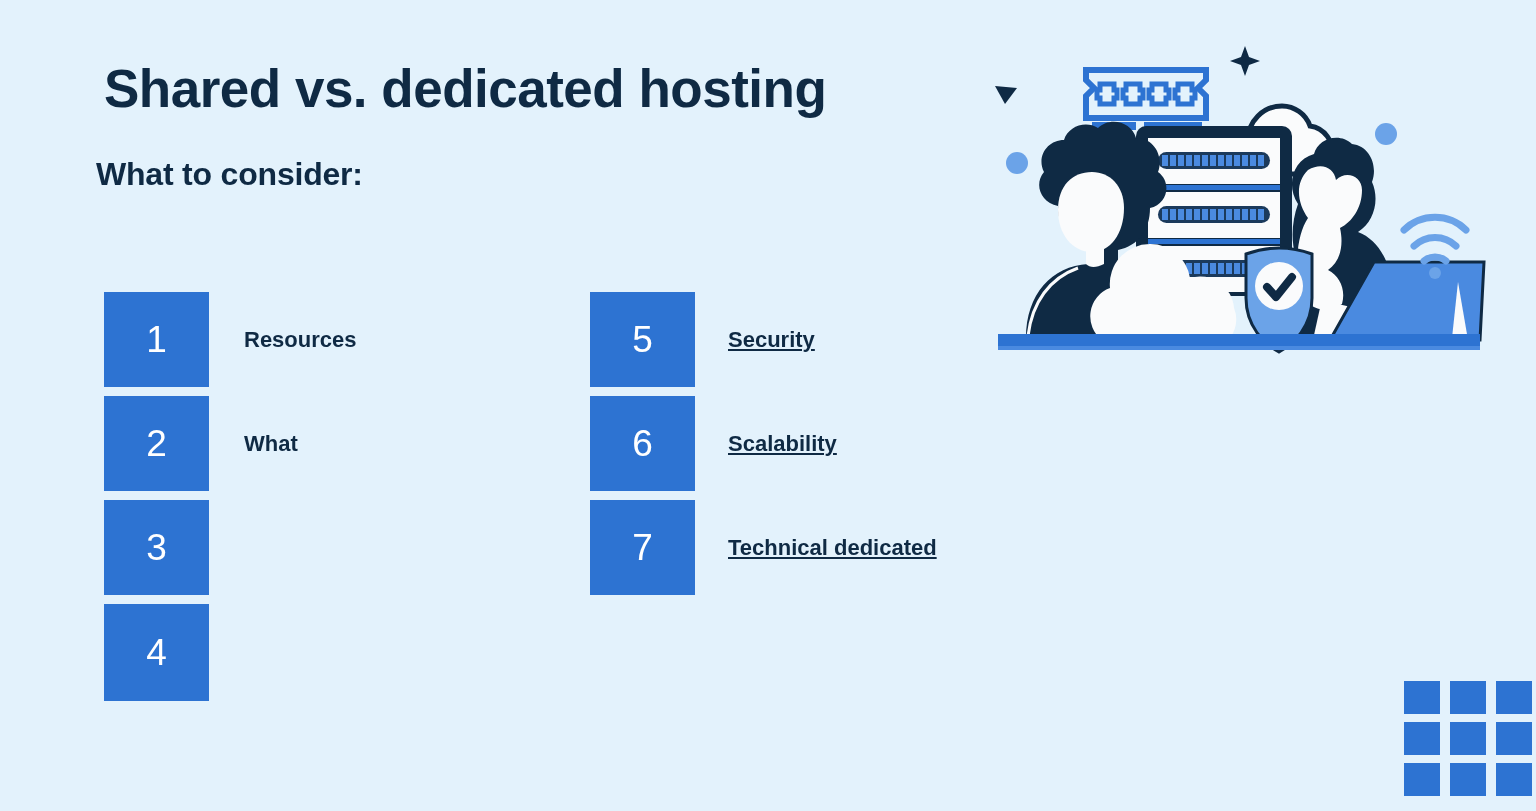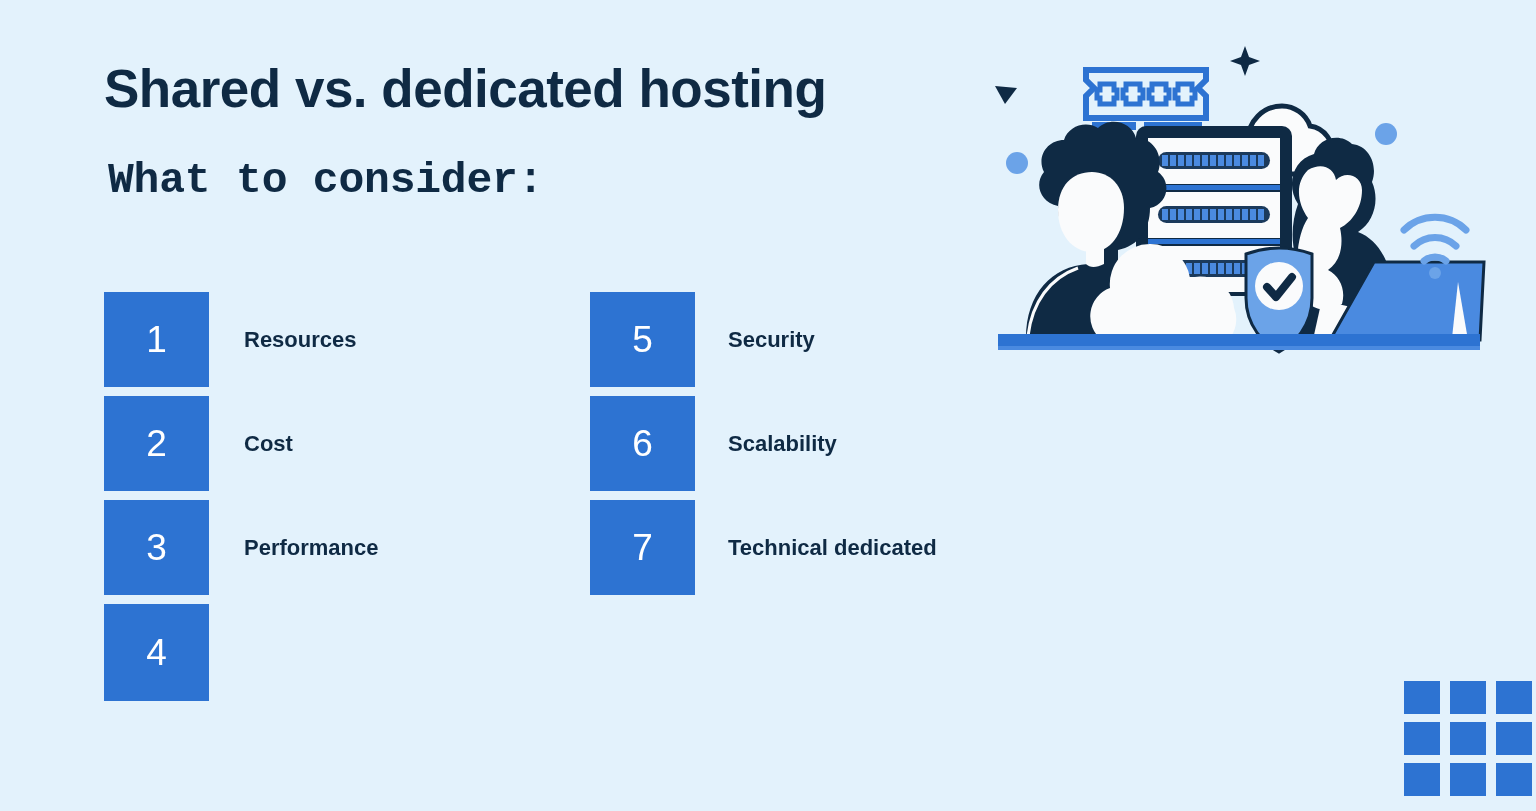--- a/index.html
+++ b/index.html
@@ -15,23 +15,23 @@
     background:#e3f2fc;
   }
 
   
   #title {
     position:absolute; left:104px; top:58px;
     font-size:53px; font-weight:bold; color:#0f2a44;
     letter-spacing:-0.5px; white-space:nowrap;
   }
   #subtitle {
-    position:absolute; left:108px; top:156px;
-    font-size:43px; font-weight:bold; color:#0f2a44;
-    letter-spacing:-0.2px; white-space:nowrap;font-family:Liberation Mono, monospace;
+    position:absolute; left:96px; top:156px;
+    font-size:32px; font-weight:bold; color:#0f2a44;
+    letter-spacing:-0.2px; white-space:nowrap;
   }
 
   
   .column { position:absolute; }
   #col-left  { left:104px; top:292px; }
   #col-right { left:590px; top:292px; }
 
   .row {
     position:relative;
     display:flex; align-items:center;
@@ -45,21 +45,21 @@
     display:flex; align-items:center; justify-content:center;
     flex:none;
   }
   .row.tall .numbox { height:97px; }
   .label {
     margin-left:35px;
     font-size:22px; font-weight:bold;
     color:#0f2a44; line-height:1.33;
     white-space:pre-line;
   }
-  #col-right .label { margin-left:33px; }
+  #col-right .label { margin-left:33px;text-decoration:underline; }
 
   
   #grid-deco {
     position:absolute; left:1404px; top:681px;
     display:grid;
     grid-template-columns:repeat(3, 36px);
     grid-template-rows:repeat(3, 33px);
     gap:8px 10px;
   }
   #grid-deco span { background:#2d73d2; display:block; }
@@ -76,25 +76,24 @@
   <div id="title">Shared vs. dedicated hosting</div>
   <div id="subtitle">What to consider:</div>
 
   <div class="column" id="col-left">
     <div class="row">
       <div class="numbox">1</div>
       <div class="label">Resources</div>
     </div>
     <div class="row">
       <div class="numbox">2</div>
-      <div class="label">Cost</div>
+      <div class="label">What</div>
     </div>
     <div class="row">
       <div class="numbox">3</div>
-      <div class="label">Performance</div>
     </div>
     <div class="row tall">
       <div class="numbox">4</div>
     </div>
   </div>
 
   <div class="column" id="col-right">
     <div class="row">
       <div class="numbox">5</div>
       <div class="label">Security</div>

